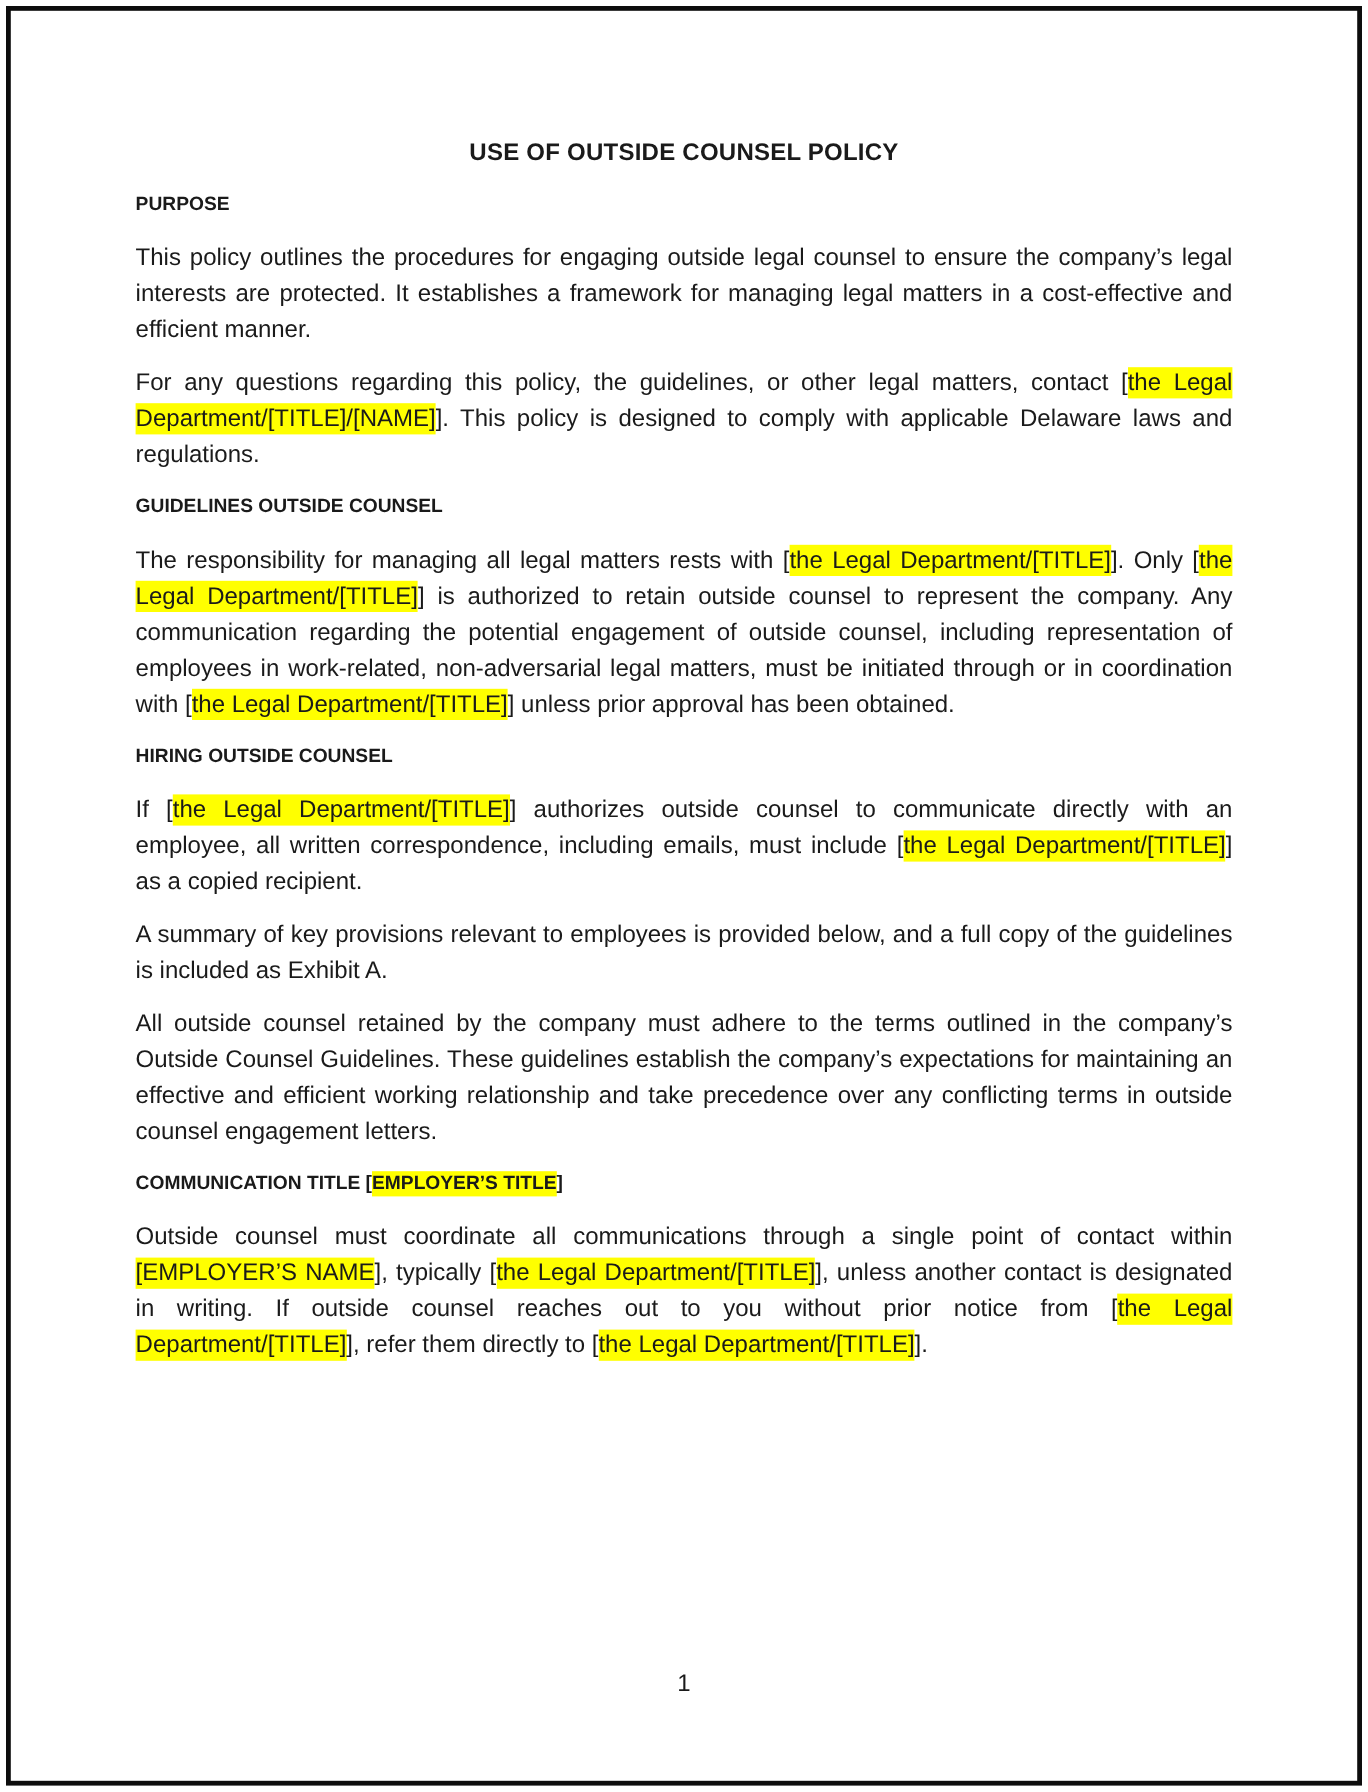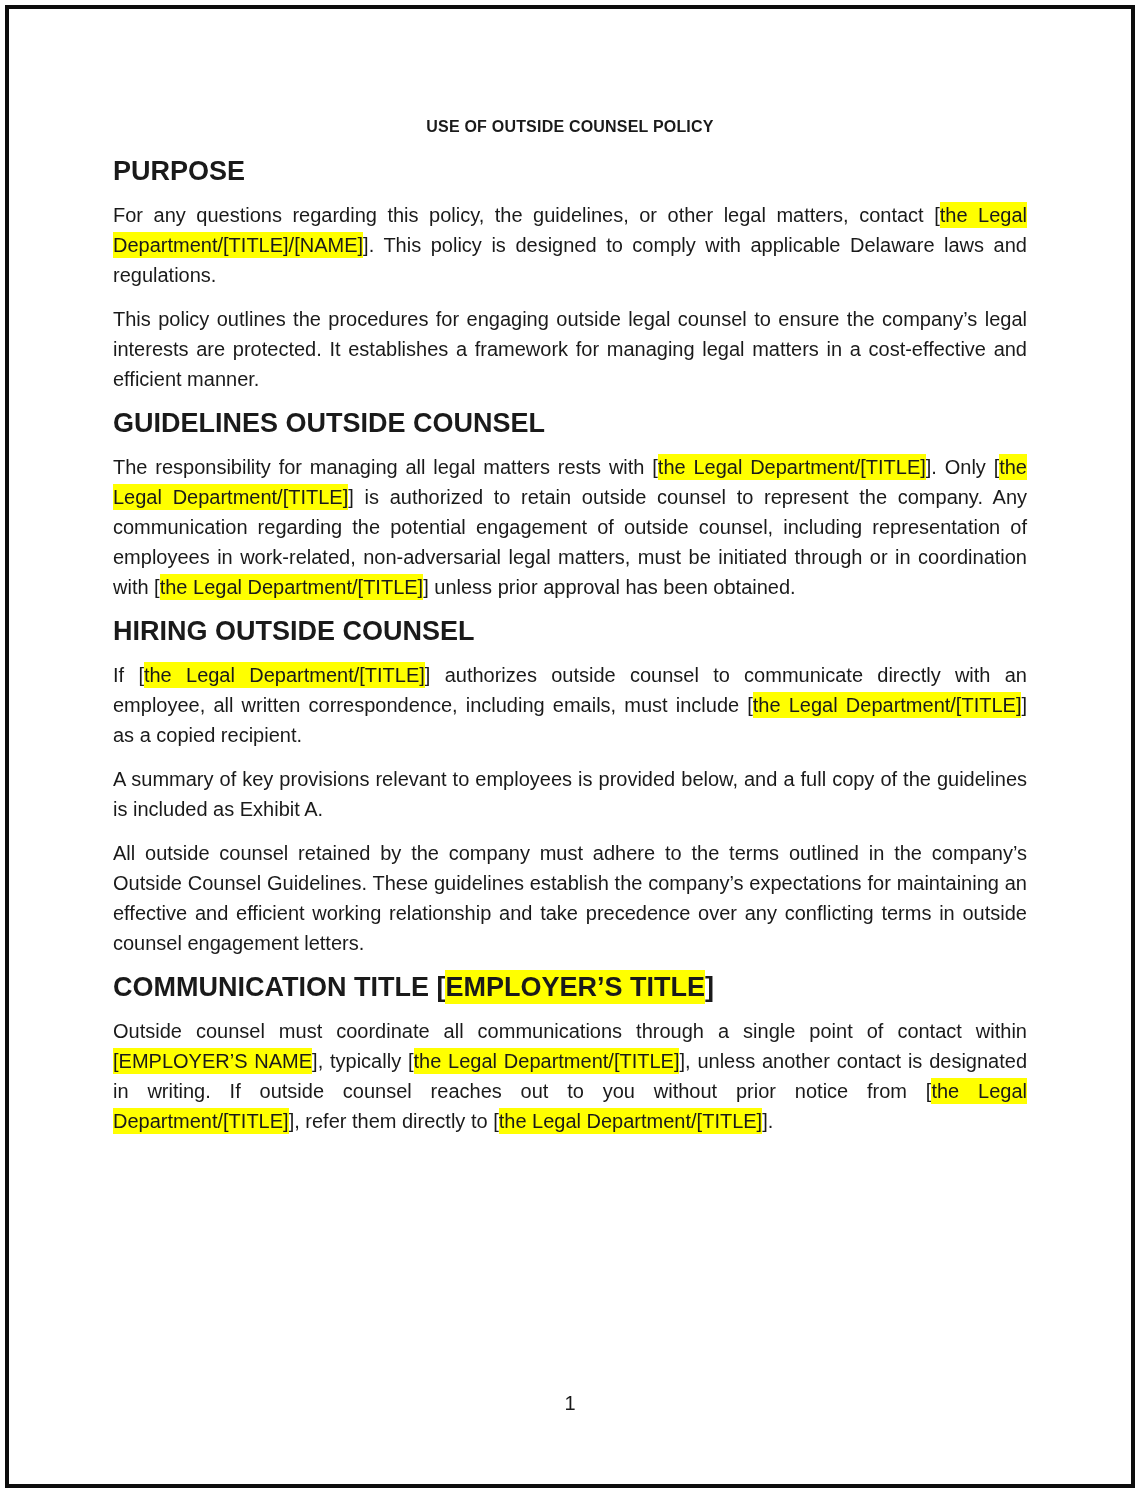--- a/index.html
+++ b/index.html
@@ -25,29 +25,29 @@
     pointer-events: none;
   }
   .content {
     position: absolute;
     left: 113px;
     right: 113px;
     top: 0;
     padding-top: 112px;
   }
   .doc-title {
-    font-size: 16px;
+    font-size: 20px;
     font-weight: bold;
     text-align: center;
     margin: 0 0 14px 0;
     line-height: 30px;
     letter-spacing: 0.2px;
   }
   h2 {
-    font-size: 27px;
+    font-size: 16px;
     font-weight: bold;
     margin: 0 0 14px 0;
     line-height: 30px;
     text-align: left;
   }
   p {
     font-size: 20px;
     margin: 0 0 14px 0;
     line-height: 30px;
     text-align: justify;
@@ -68,22 +68,22 @@
 </style>
 </head>
 <body>
 
 <div class="page-border"></div>
 
 <div class="content">
   <h1 class="doc-title">USE OF OUTSIDE COUNSEL POLICY</h1>
   <div>
       <h2><span>PURPOSE</span></h2>
+      <p><span>This policy outlines the procedures for engaging outside legal counsel to ensure the company’s legal interests are protected. It establishes a framework for managing legal matters in a cost-effective and efficient manner.</span></p>
       <p><span>For any questions regarding this policy, the guidelines, or other legal matters, contact [</span><span class="hl">the Legal Department/[TITLE]/[NAME]</span><span>]. This policy is designed to comply with applicable Delaware laws and regulations.</span></p>
-      <p><span>This policy outlines the procedures for engaging outside legal counsel to ensure the company’s legal interests are protected. It establishes a framework for managing legal matters in a cost-effective and efficient manner.</span></p>
       <h2><span>GUIDELINES OUTSIDE COUNSEL</span></h2>
       <p><span>The responsibility for managing all legal matters rests with [</span><span class="hl">the Legal Department/[TITLE]</span><span>]. Only [</span><span class="hl">the Legal Department/[TITLE]</span><span>] is authorized to retain outside counsel to represent the company. Any communication regarding the potential engagement of outside counsel, including representation of employees in work-related, non-adversarial legal matters, must be initiated through or in coordination with [</span><span class="hl">the Legal Department/[TITLE]</span><span>] unless prior approval has been obtained.</span></p>
       <h2><span>HIRING OUTSIDE COUNSEL</span></h2>
       <p><span>If [</span><span class="hl">the Legal Department/[TITLE]</span><span>] authorizes outside counsel to communicate directly with an employee, all written correspondence, including emails, must include [</span><span class="hl">the Legal Department/[TITLE]</span><span>] as a copied recipient.</span></p>
       <p><span>A summary of key provisions relevant to employees is provided below, and a full copy of the guidelines is included as Exhibit A.</span></p>
       <p><span>All outside counsel retained by the company must adhere to the terms outlined in the company’s Outside Counsel Guidelines. These guidelines establish the company’s expectations for maintaining an effective and efficient working relationship and take precedence over any conflicting terms in outside counsel engagement letters.</span></p>
       <h2><span>COMMUNICATION TITLE [</span><span class="hl">EMPLOYER’S TITLE</span><span>]</span></h2>
       <p><span>Outside counsel must coordinate all communications through a single point of contact within </span><span class="hl">[EMPLOYER’S NAME</span><span>], typically [</span><span class="hl">the Legal Department/[TITLE]</span><span>], unless another contact is designated in writing. If outside counsel reaches out to you without prior notice from [</span><span class="hl">the Legal Department/[TITLE]</span><span>], refer them directly to [</span><span class="hl">the Legal Department/[TITLE]</span><span>].</span></p>
     </div>
 </div>

